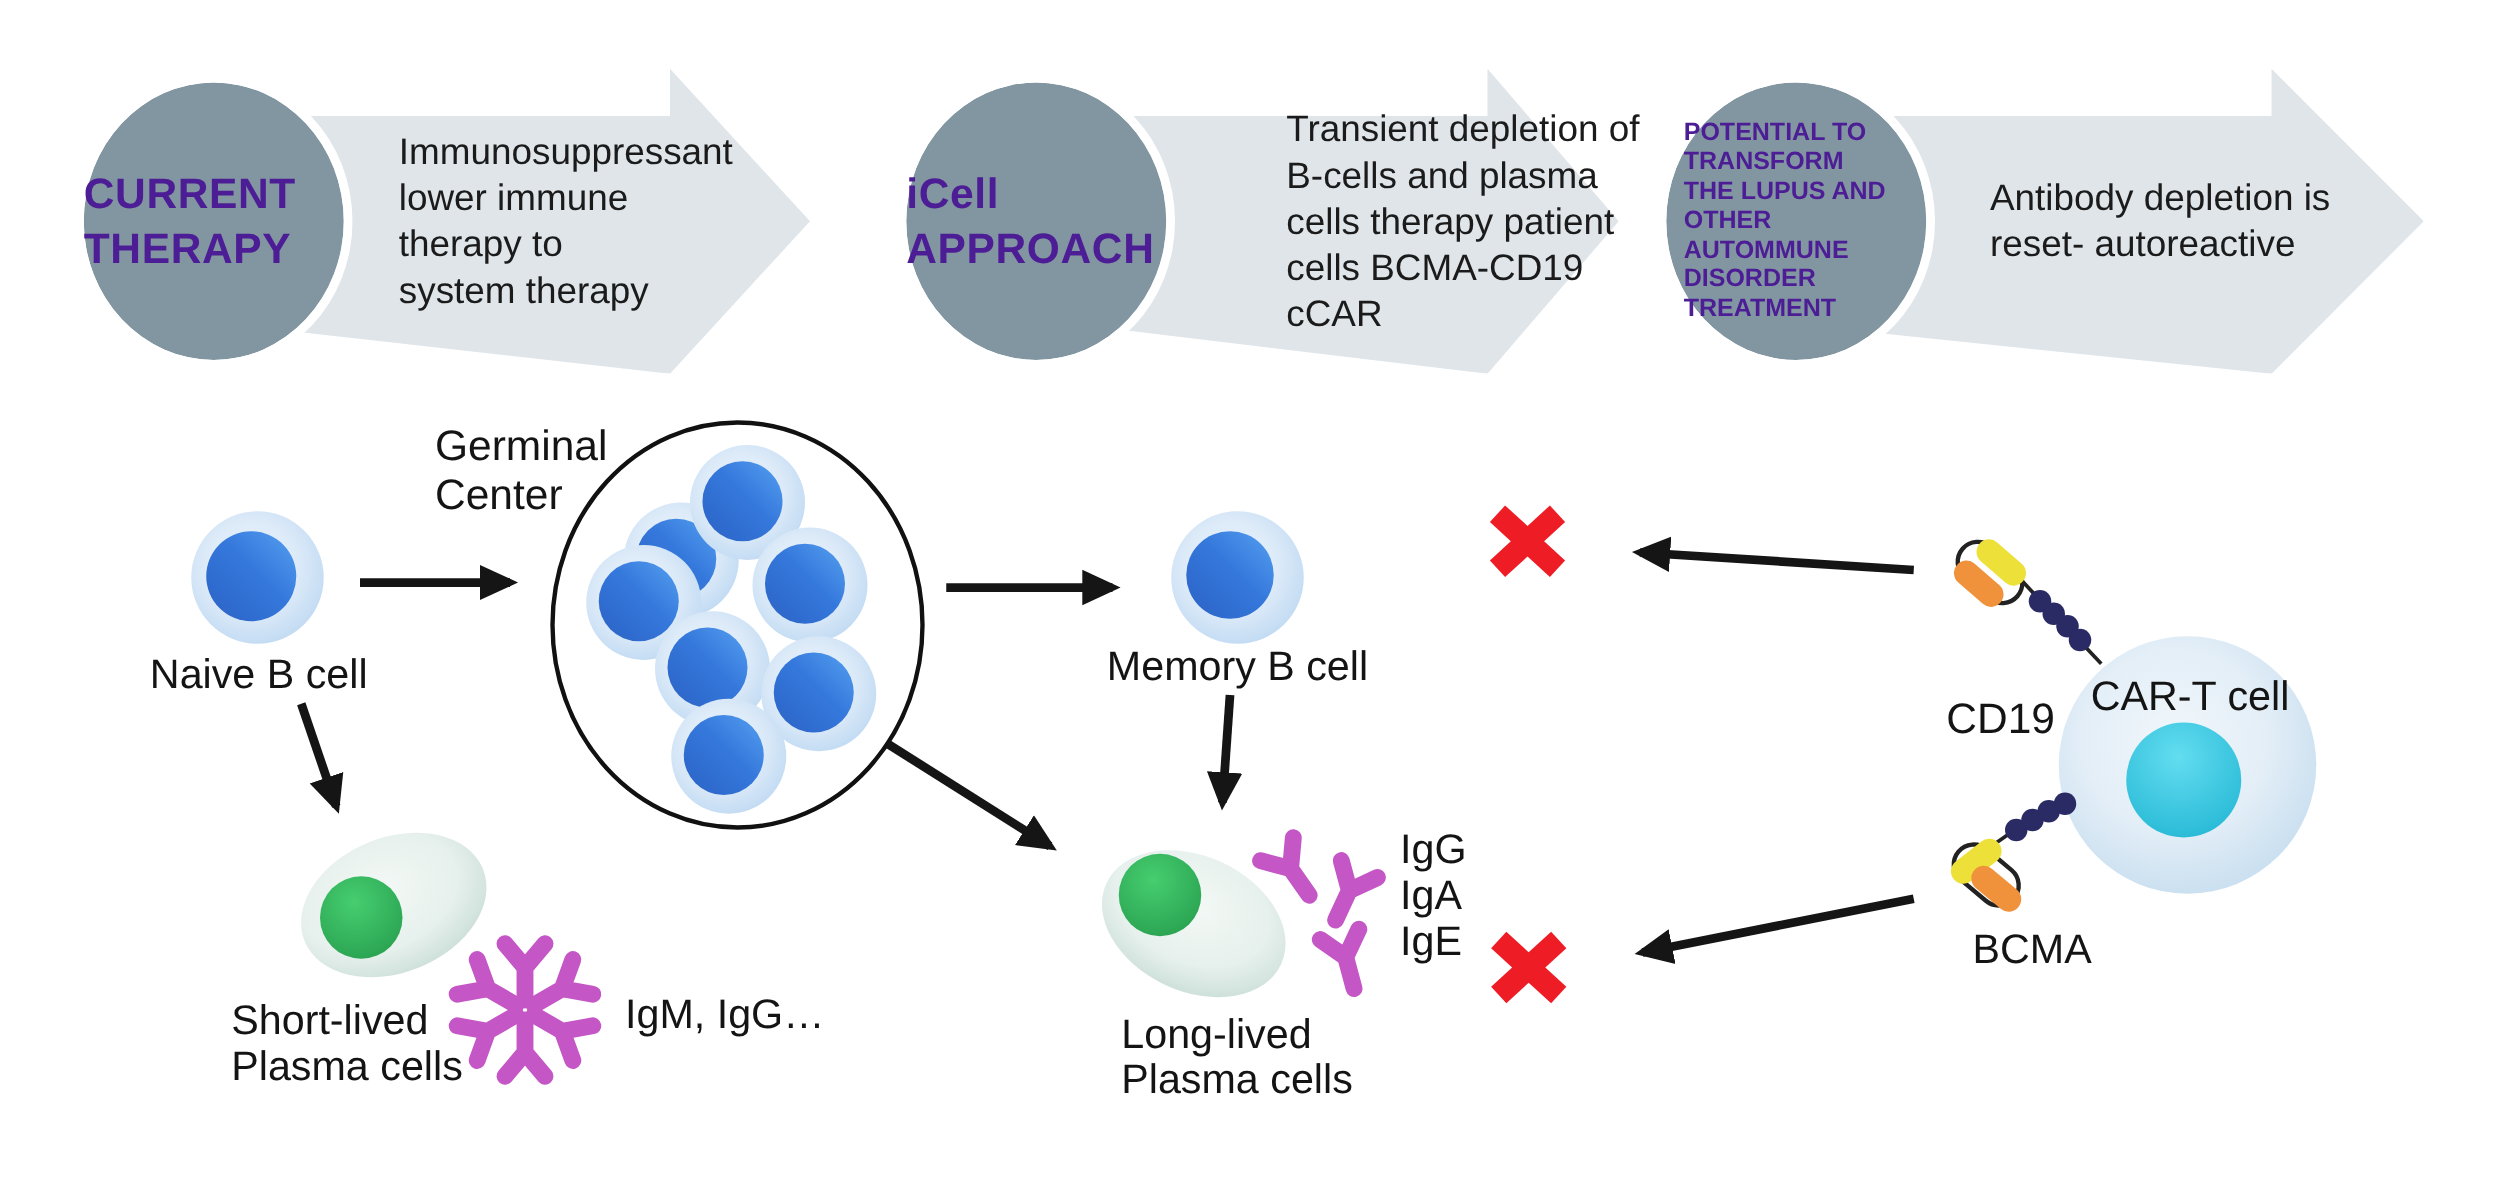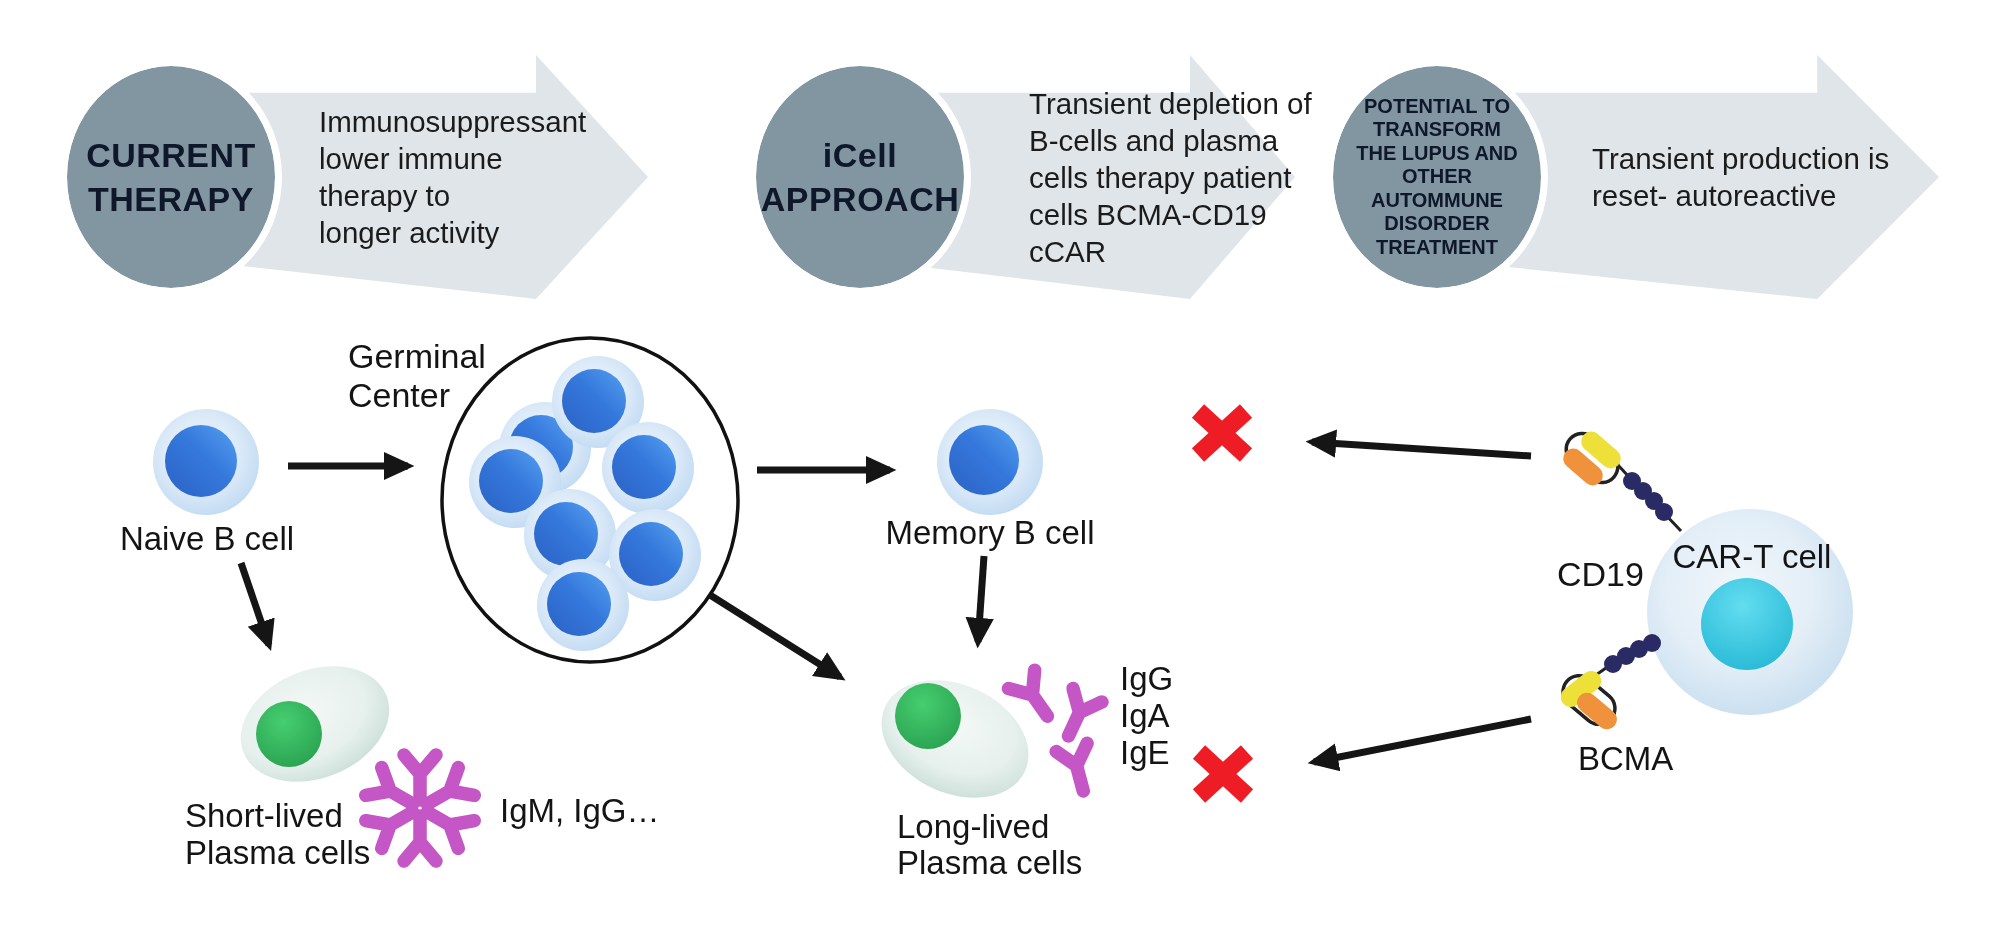--- a/index.html
+++ b/index.html
@@ -7,21 +7,21 @@
        font-family:"Liberation Sans",sans-serif;}
   .stage-canvas{position:absolute;left:0;top:0;width:2000px;height:947px;}
 
   
   .banner{position:absolute;left:0;top:0;width:2000px;height:320px;z-index:3;}
   .barrow{position:absolute;top:55px;height:244px;background:#DFE5E9;
           clip-path:polygon(0 15.5%,75% 15.5%,75% 0,100% 50%,75% 100%,0 84.5%);}
   .bcircle{position:absolute;top:59px;width:222px;height:236px;border-radius:50%;
            background:#8296A2;background-clip:padding-box;border:7px solid #fff;
            box-sizing:border-box;display:flex;flex-direction:column;justify-content:center;
-           align-items:center;text-align:center;color:#0f172a;font-weight:700;
+           align-items:flex-start;text-align:center;color:#4c1d95;font-weight:700;
            font-size:34px;line-height:44px;letter-spacing:.5px;}
   .bcircle.small{font-size:20px;line-height:23.5px;letter-spacing:0;padding:0 14px;}
   .btext{position:absolute;top:55px;height:244px;display:flex;flex-direction:column;
          justify-content:center;font-size:29.5px;line-height:37px;color:#1b1b1b;}
 
   
   svg{position:absolute;left:0;top:0;}
   .lbl{font-family:"Liberation Sans",sans-serif;font-size:33px;fill:#141414;}
   .lbl-big{font-size:34px;}
 </style>
@@ -206,44 +206,44 @@
 
 <div class="banner">
   <div class="barrow" style="left:200px;width:448px"></div>
   <div class="barrow" style="left:875px;width:420px"></div>
   <div class="barrow" style="left:1452px;width:487px"></div>
 
   <div class="bcircle" style="left:60px">
       <div>CURRENT</div>
       <div>THERAPY</div>
     </div>
-  <div class="bcircle" style="left:749px">
+  <div class="bcircle" style="left:718px">
       <div>iCell</div>
       <div>APPROACH</div>
     </div>
   <div class="bcircle small" style="left:1326px">
       <div>POTENTIAL TO</div>
       <div>TRANSFORM</div>
       <div>THE LUPUS AND</div>
       <div>OTHER</div>
       <div>AUTOMMUNE</div>
       <div>DISORDER</div>
       <div>TREATMENT</div>
     </div>
 
   <div class="btext" style="left:319px;width:280px">
       <div>Immunosuppressant</div>
       <div>lower immune</div>
       <div>therapy to</div>
-      <div>longer activity</div>
+      <div>system therapy</div>
     </div>
   <div class="btext" style="left:1029px;width:310px">
       <div>Transient depletion of</div>
       <div>B-cells and plasma</div>
       <div>cells therapy patient</div>
       <div>cells BCMA-CD19</div>
       <div>cCAR</div>
     </div>
   <div class="btext" style="left:1592px;width:330px">
-      <div>Transient production is</div>
+      <div>Antibody depletion is</div>
       <div>reset- autoreactive</div>
     </div>
 </div>
 
 </body></html>

